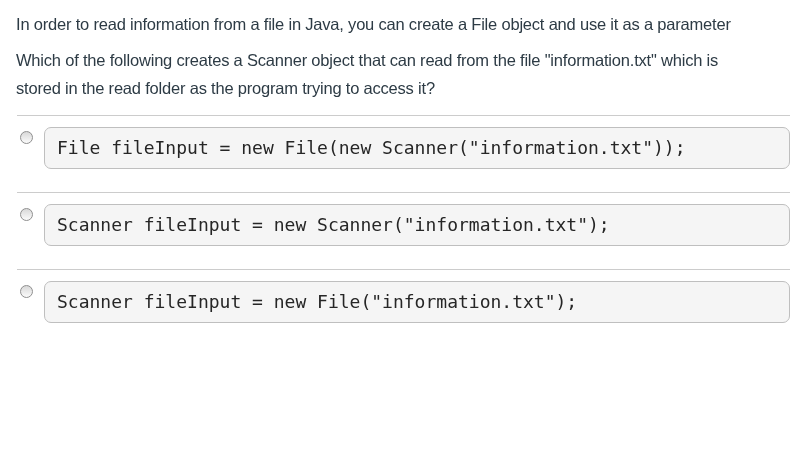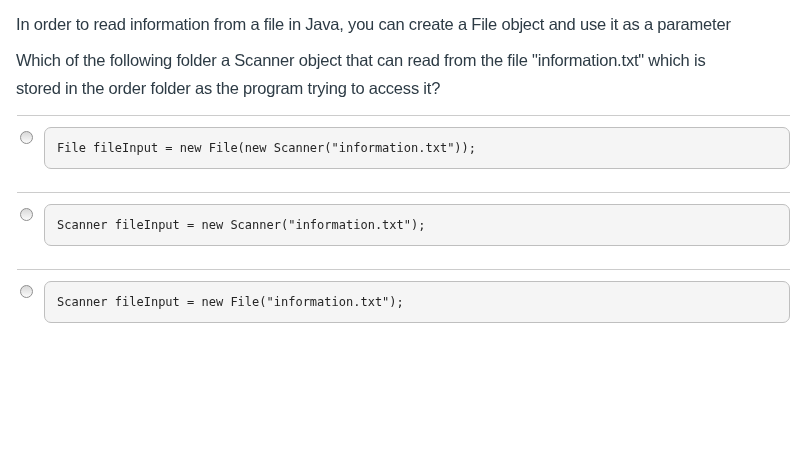--- a/index.html
+++ b/index.html
@@ -43,40 +43,40 @@
   }
 
   .code-box {
     flex: 1 1 auto;
     margin: 0;
     background: #f5f5f5;
     border: 1px solid #bfbfbf;
     border-radius: 7px;
     padding: 12px 12px;
     font-family: "DejaVu Sans Mono", "Liberation Mono", monospace;
-    font-size: 12px;
+    font-size: 18px;
     line-height: 16px;
     color: #262626;
     white-space: pre;
     overflow: hidden;
     cursor: pointer;
   }
 </style>
 </head>
 <body>
 
 <div class="page">
 
   <div class="question">
     <p>
       <span class="qline">In order to read information from a file in Java, you can create a File object and use it as a parameter</span>
     </p>
     <p>
-      <span class="qline">Which of the following folder a Scanner object that can read from the file "information.txt" which is</span>
-      <span class="qline">stored in the order folder as the program trying to access it?</span>
+      <span class="qline">Which of the following creates a Scanner object that can read from the file "information.txt" which is</span>
+      <span class="qline">stored in the read folder as the program trying to access it?</span>
     </p>
   </div>
 
   <div class="answers">
 
     <div class="answer">
       <div class="answer-row">
         <span class="radio"></span>
         <pre class="code-box">File fileInput = new File(new Scanner("information.txt"));</pre>
       </div>

